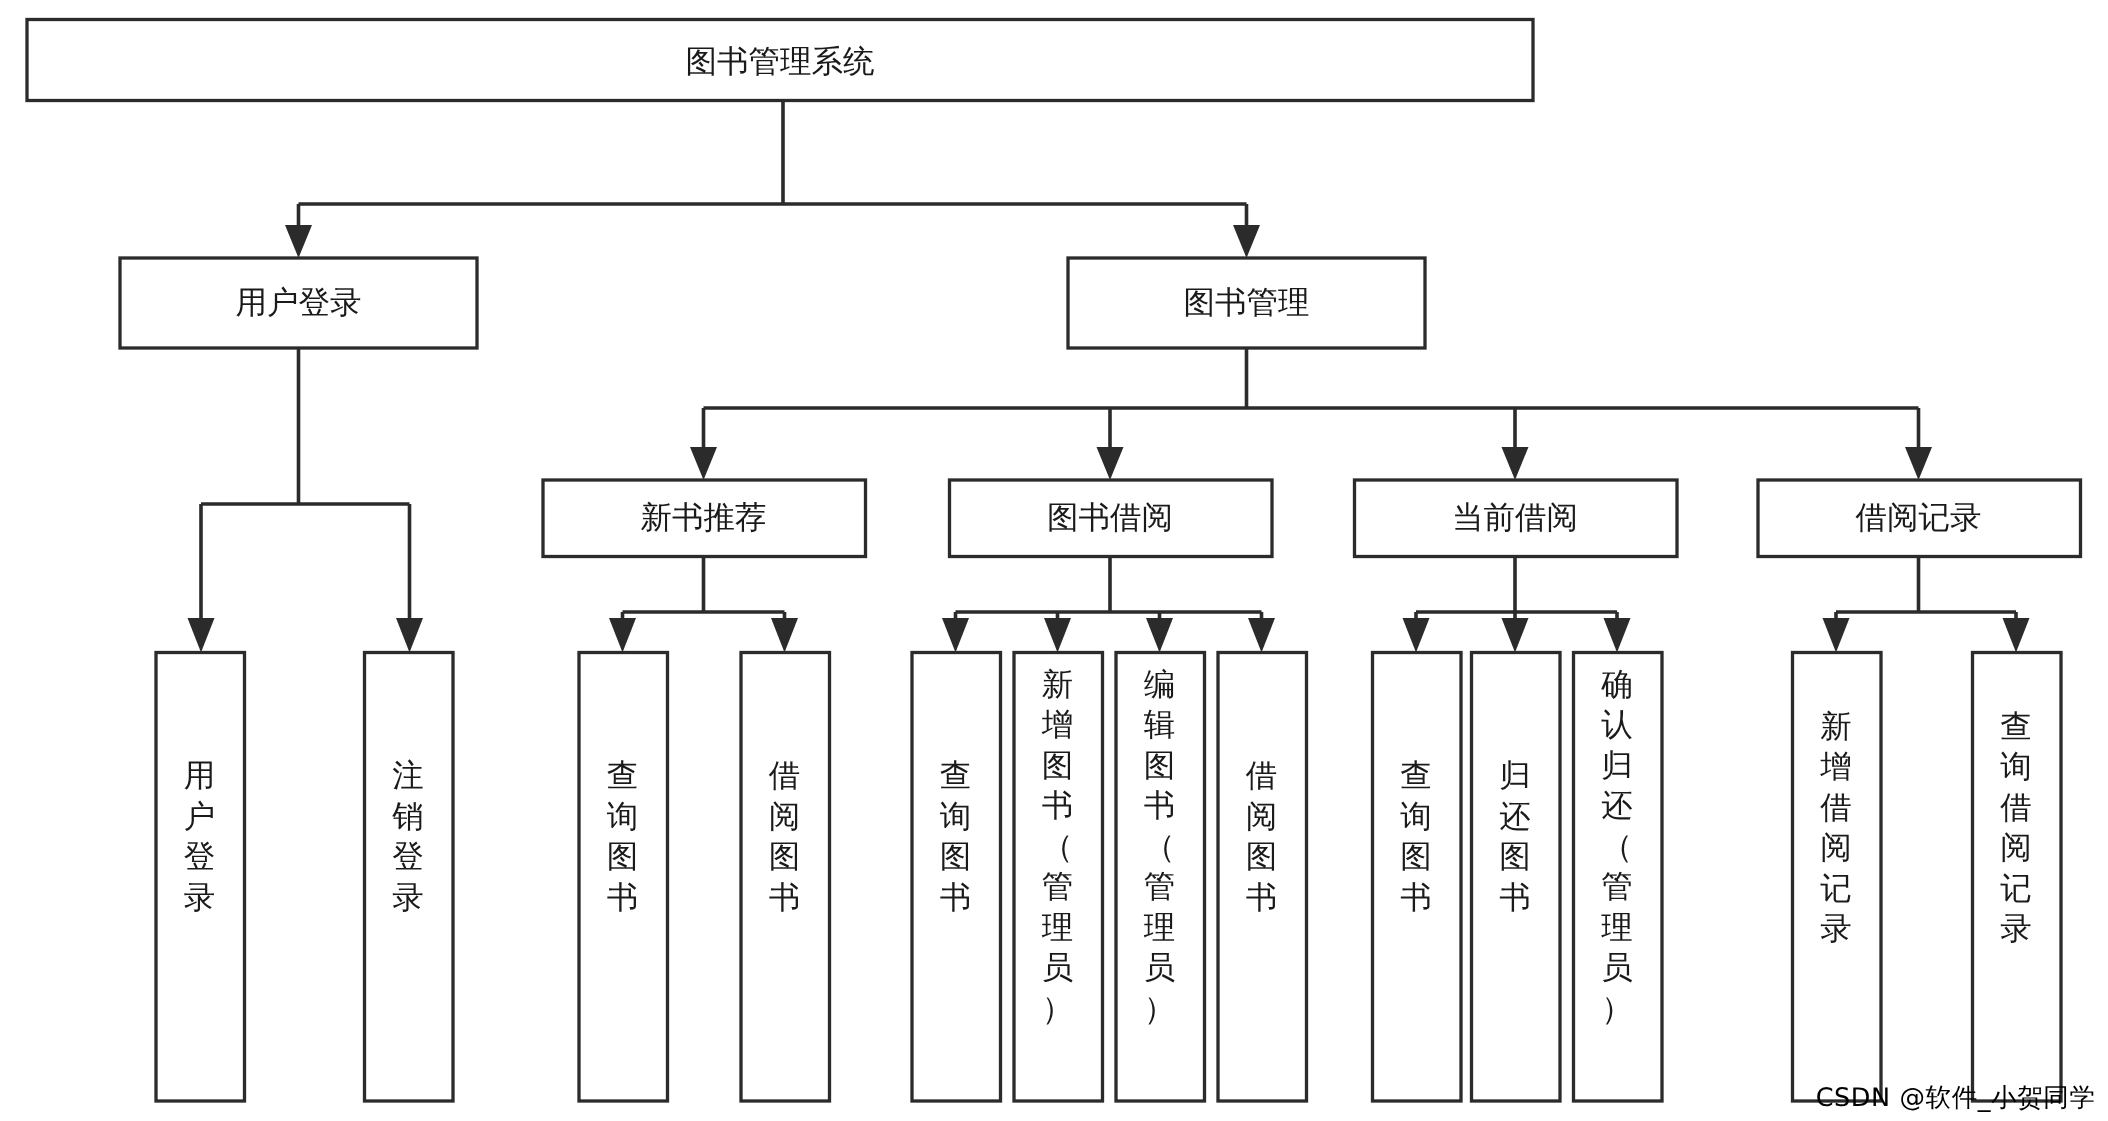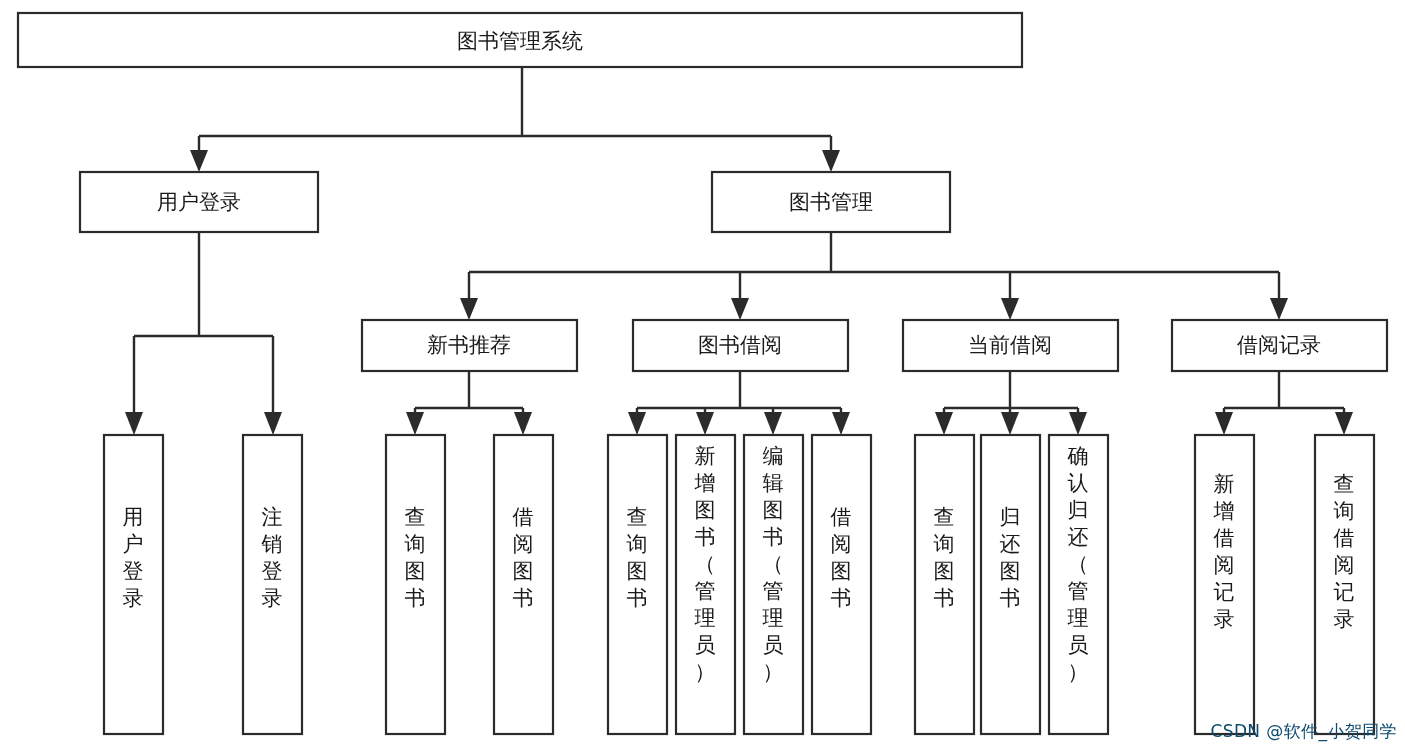--- a/index.html
+++ b/index.html
@@ -53,21 +53,21 @@
   .arrow-head {
     fill: #2b2b2b;
     stroke: none;
   }
   .watermark {
     position: absolute;
     right: 8px;
     bottom: 4px;
     font-family: "DejaVu Sans", "Liberation Sans", sans-serif;
     font-size: 17px;
-    color: #0c4a6e;
+    color: #000000;
     letter-spacing: 0.4px;
     white-space: nowrap;
     user-select: none;
   }
 </style>
 </head>
 <body>
 
 <div id="diagram-root">
 

